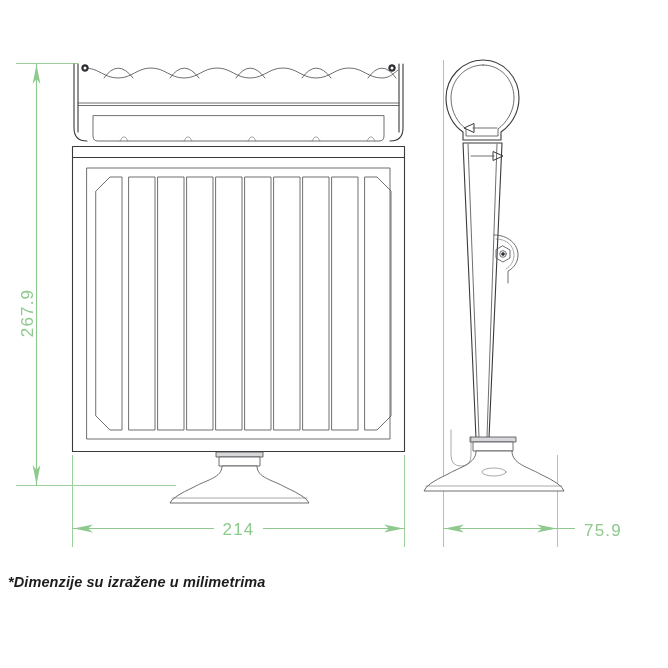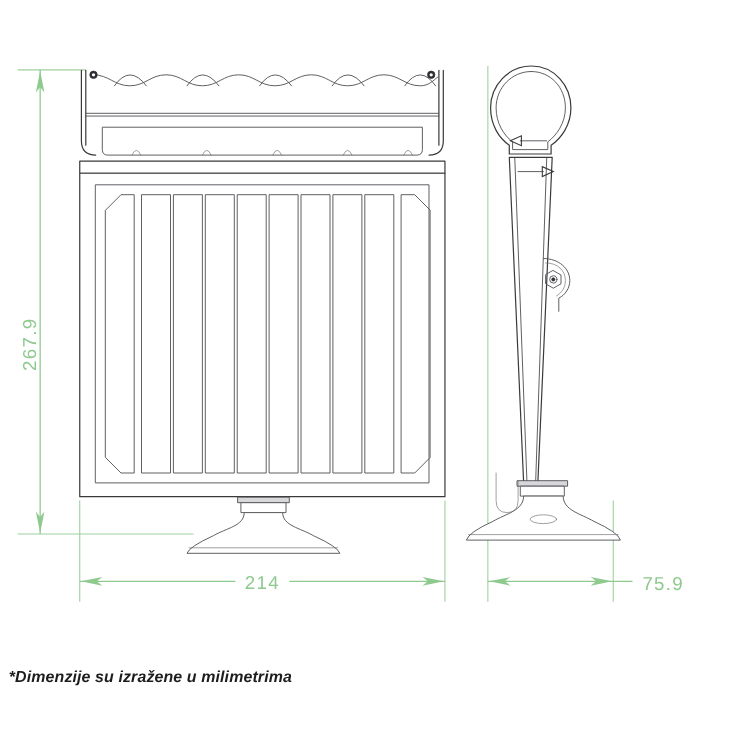--- a/index.html
+++ b/index.html
@@ -87,21 +87,21 @@
   }
   .dim-text {
     fill: #8ec98e;
     font-family: "Liberation Sans", sans-serif;
     font-size: 17px;
     letter-spacing: 1.2px;
   }
   .footnote {
     position: absolute;
     left: 8px;
-    top: 608px;
+    top: 574px;
     font-family: "Liberation Sans", sans-serif;
     font-style: italic;
     font-weight: bold;
     font-size: 14.5px;
     color: #1d1d1f;
     letter-spacing: 0.1px;
     white-space: nowrap;
   }
 </style>
 </head>

